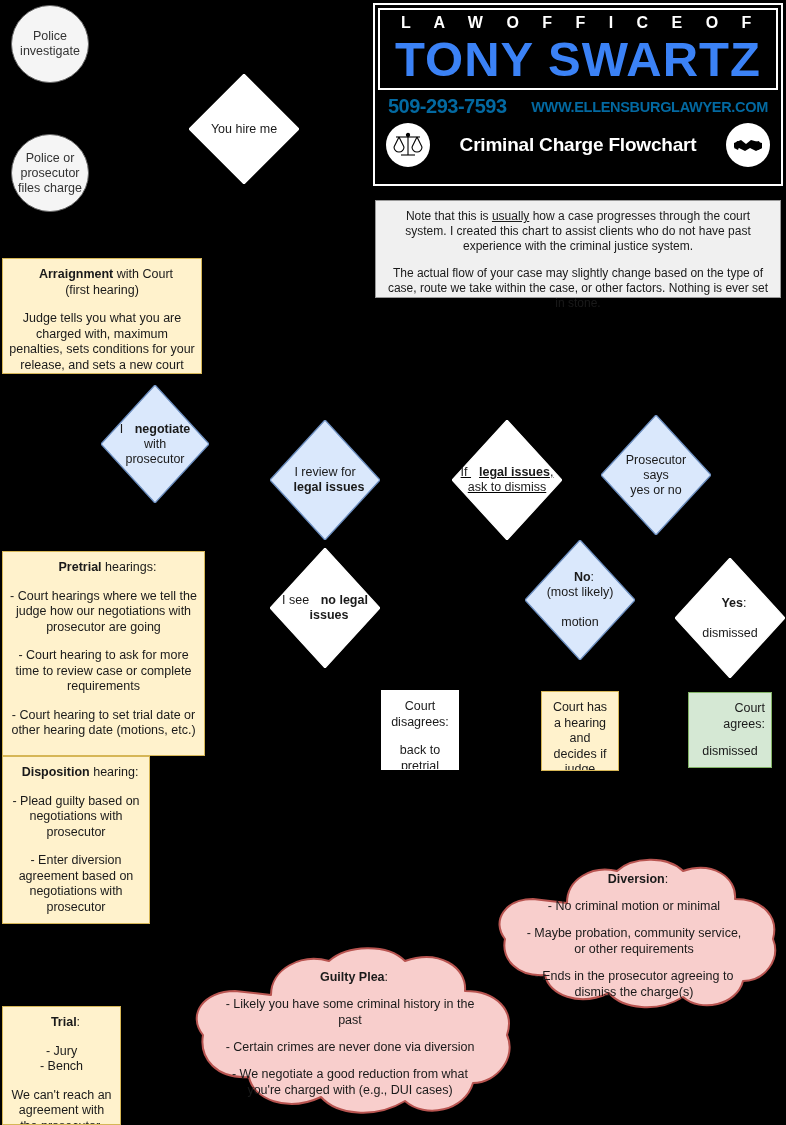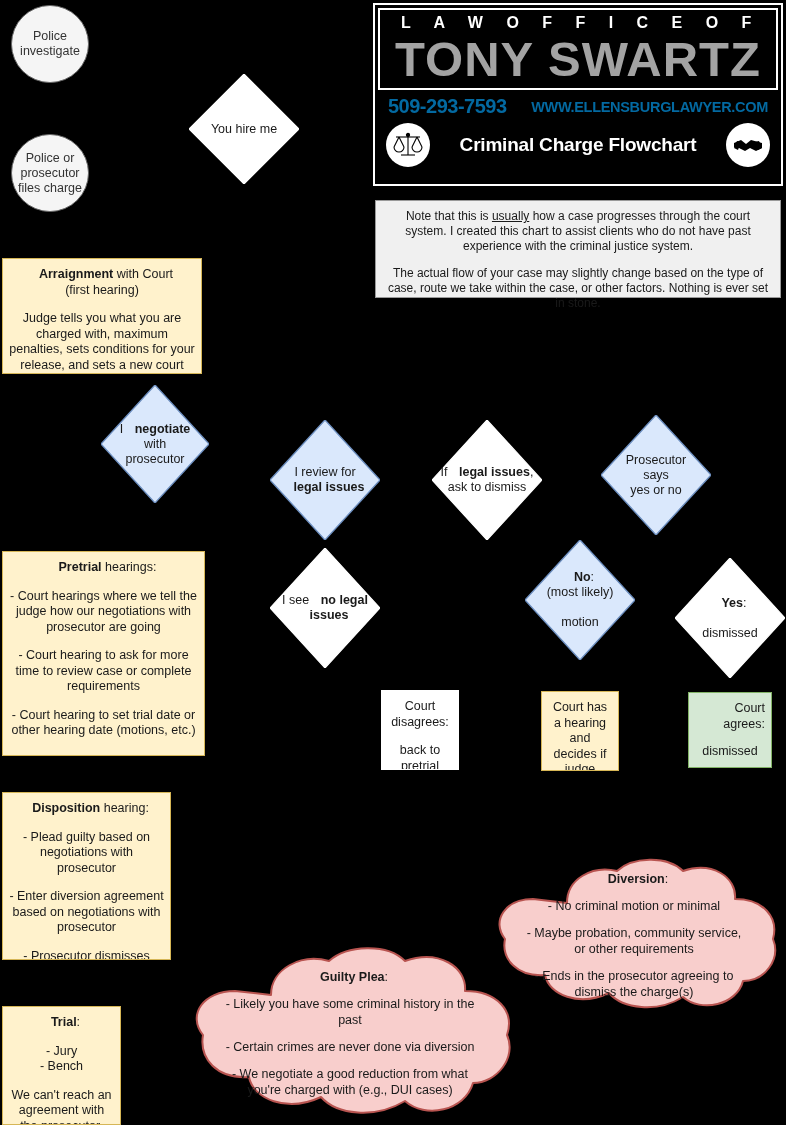--- a/index.html
+++ b/index.html
@@ -90,21 +90,21 @@
     font-size: 16px;
     letter-spacing: 9.5px;
     text-align: center;
     padding: 4px 0 0 6px;
     font-weight: 700;
     font-family: "Liberation Sans", sans-serif;
   }
   #tony-swartz {
     border: 2px solid #ffffff;
     border-top: none;
-    color: #a3a3a3;
+    color: #3b82f6;
     font-size: 49px;
     font-weight: bold;
     text-align: center;
     letter-spacing: 1px;
     line-height: 54px;
     padding-bottom: 2px;
     font-family: "Liberation Sans", sans-serif;
   }
   #contact-row {
     display: flex; align-items: center; justify-content: space-between;
@@ -232,21 +232,21 @@
   <div class="node diamond" style="left:270px; top:420px; width:110px; height:120px;">
     <svg class="dshape" viewBox="0 0 100 100" preserveAspectRatio="none">
       <polygon points="50,0 100,50 50,100 0,50" fill="#dae8fc" stroke="#6c8ebf" stroke-width="1.2"></polygon>
     </svg>
     <div class="dtext">
       <span>I review for</span><br>
       <b>legal issues</b>
     </div>
   </div>
 
-  <div class="node diamond" style="left:432px; top:420px; width:110px; height:120px;">
+  <div class="node diamond" style="left:452px; top:420px; width:110px; height:120px;text-decoration:underline;">
     <svg class="dshape" viewBox="0 0 100 100" preserveAspectRatio="none">
       <polygon points="50,0 100,50 50,100 0,50" fill="#ffffff" stroke="#ffffff" stroke-width="1"></polygon>
     </svg>
     <div class="dtext">
       <span>If </span><b>legal issues</b><span>,</span><br>
       <span>ask to dismiss</span>
     </div>
   </div>
 
   <div class="node diamond" style="left:601px; top:415px; width:110px; height:120px;">
@@ -312,21 +312,21 @@
   <div class="node box box-cream" style="left:541px; top:691px; width:78px; height:80px;">
     <p>Court has a hearing and decides if judge agrees</p>
   </div>
 
   <div class="node box box-green" style="left:688px; top:692px; width:84px; height:76px; display:flex; flex-direction:column; align-items:center; justify-content:center;">
     <p>Court agrees:</p>
     <div class="gap"></div>
     <p>dismissed</p>
   </div>
 
-  <div class="node box box-cream" style="left:2px; top:792px; width:169px; height:168px;">
+  <div class="node box box-cream" style="left:2px; top:756px; width:148px; height:168px;">
     <p><b>Disposition</b><span> hearing:</span></p>
     <div class="gap"></div>
     <p>- Plead guilty based on negotiations with prosecutor</p>
     <div class="gap"></div>
     <p>- Enter diversion agreement based on negotiations with prosecutor</p>
     <div class="gap"></div>
     <p>- Prosecutor dismisses case</p>
   </div>
 
   <div class="node box box-cream" style="left:2px; top:1006px; width:119px; height:119px;">

